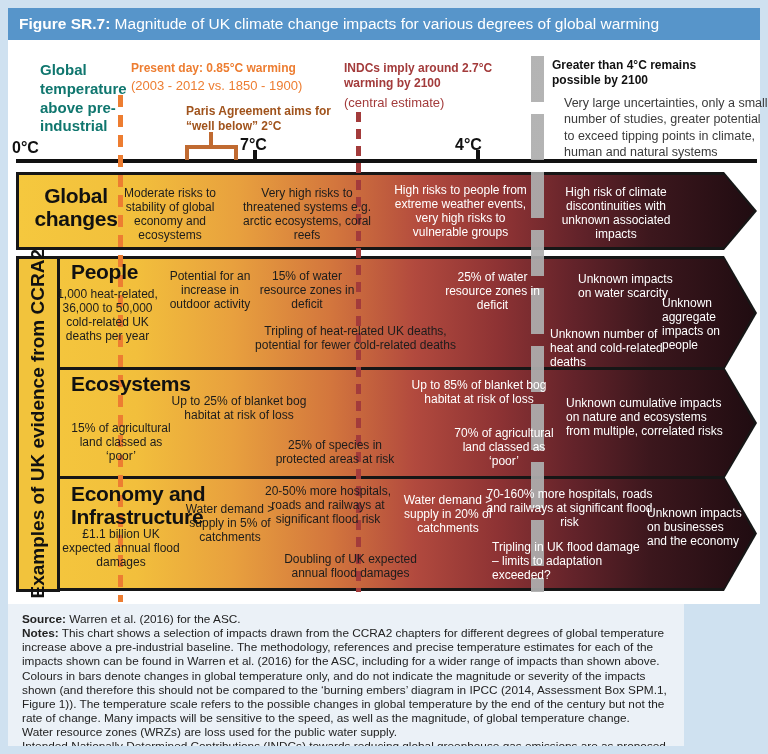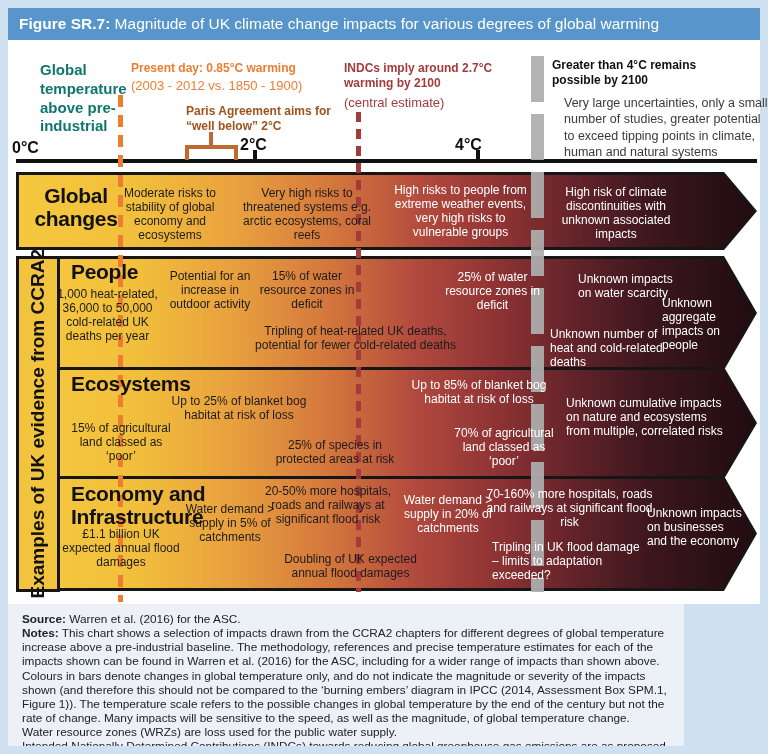--- a/index.html
+++ b/index.html
@@ -72,21 +72,21 @@
   </div>
 
   <div class="ann-title" style="left:344px;top:61px;width:165px;color:#a33b3b;">INDCs imply around 2.7°C warming by 2100</div>
   <div class="ann-sub" style="left:344px;top:95px;width:165px;color:#a33b3b;">(central estimate)</div>
 
   <div class="ann-title" style="left:552px;top:58px;width:195px;color:#111;">Greater than 4°C remains possible by 2100</div>
   <div id="gt4-body" style="left:552px;top:95px;width:208px;margin-left:12px;">Very large uncertainties, only a small number of studies, greater potential to exceed tipping points in climate, human and natural systems</div>
 
   <div class="axis"></div>
   <div class="ticklabel" style="left:12px;top:139px;">0°C</div>
-  <div class="ticklabel" style="left:240px;top:136px;">2°C</div>
+  <div class="ticklabel" style="left:240px;top:136px;">7°C</div>
   <div class="tick" style="left:253px;"></div>
   <div class="ticklabel" style="left:455px;top:136px;">4°C</div>
   <div class="tick" style="left:476px;"></div>
 
   <div class="arrow" style="left:16px;top:172px;width:741px;height:78px;">
     <div class="edge"></div>
       <div class="fill grad-a"></div>
   </div>
   <div class="rowlabel" style="left:22px;top:185px;width:108px;text-align:center;">Global changes</div>
   <div class="cell" style="left:118px;top:186px;width:104px;">Moderate risks to stability of global economy and ecosystems</div>

